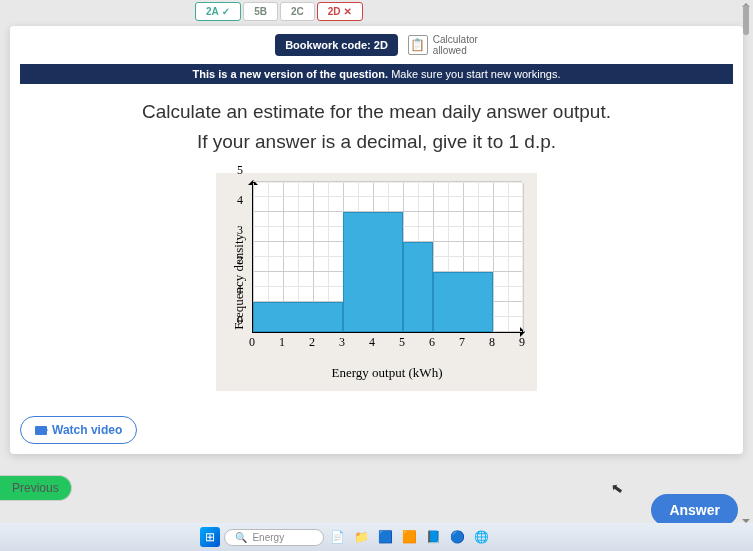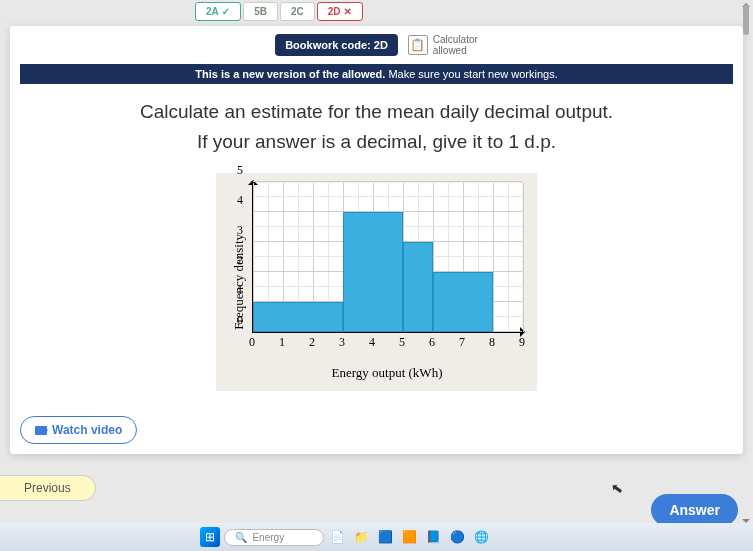--- a/index.html
+++ b/index.html
@@ -200,25 +200,25 @@
       position: absolute;
       right: -4px;
       top: 1px;
       border: 3.5px solid transparent;
       border-left-color: #3b7dd8;
     }
     .prev-btn {
       position: absolute;
       left: 0;
       bottom: 50px;
-      background: #fef9c3;
+      background: #22c55e;
       border: 1px solid #ccc;
       border-left: none;
       border-radius: 0 15px 15px 0;
-      padding: 5px 24px;
+      padding: 5px 12px;
       font-size: 12px;
       color: #555;
     }
     .answer-btn {
       position: absolute;
       right: 15px;
       bottom: 25px;
       background: #3b7dd8;
       color: #fff;
       border: none;
@@ -305,25 +305,25 @@
     <div class="calc-info">
       <div class="calc-icon">📋</div>
       <div>
         <div>Calculator</div>
         <div>allowed</div>
       </div>
     </div>
   </div>
 
   <div class="version-bar">
-    <span class="bold">This is a new version of the allowed.</span><span> Make sure you start new workings.</span>
+    <span class="bold">This is a new version of the question.</span><span> Make sure you start new workings.</span>
   </div>
 
   <div class="question-area">
-    <div class="q-text">Calculate an estimate for the mean daily decimal output.</div>
+    <div class="q-text">Calculate an estimate for the mean daily answer output.</div>
     <div class="q-text" style="margin-top:-15px;">If your answer is a decimal, give it to 1 d.p.</div>
 
     <div class="chart-container">
       <div class="chart-wrap">
         <div class="chart-inner">
           <div class="y-label">Frequency density</div>
           <div class="plot-area">
             <div class="y-ticks" id="yticks" style="height: 150px;">
                 <span class="y-tick" style="bottom: -2px; top: auto; position: absolute;">0</span>
                 <span class="y-tick" style="bottom: 28px; top: auto; position: absolute;">1</span>

